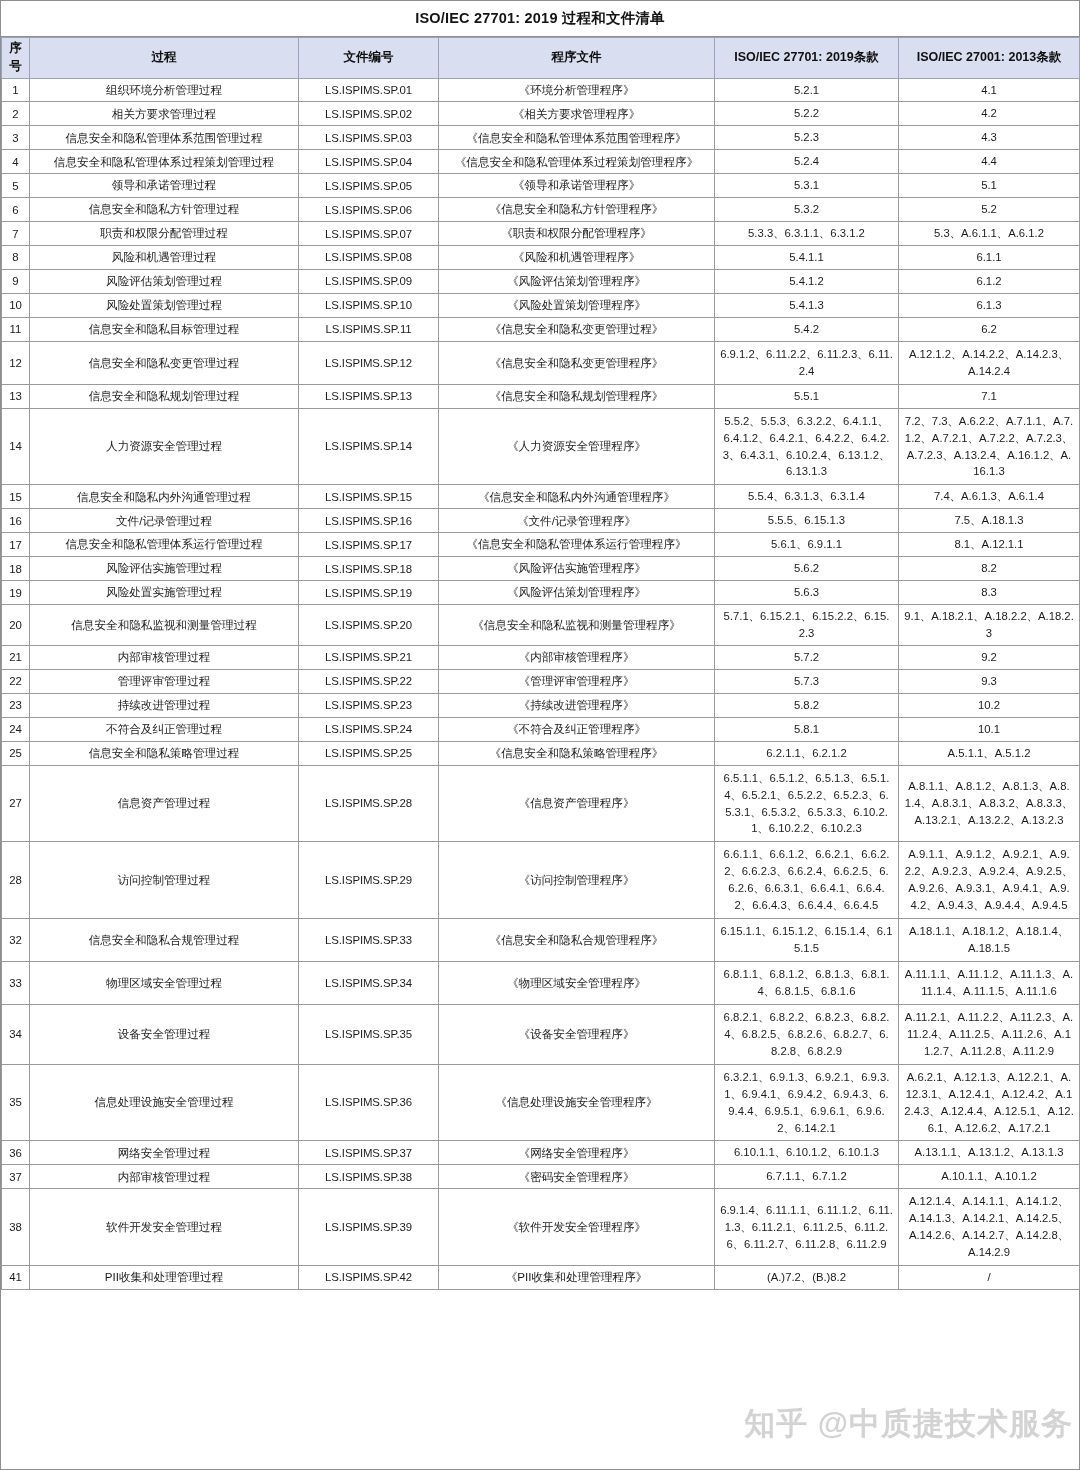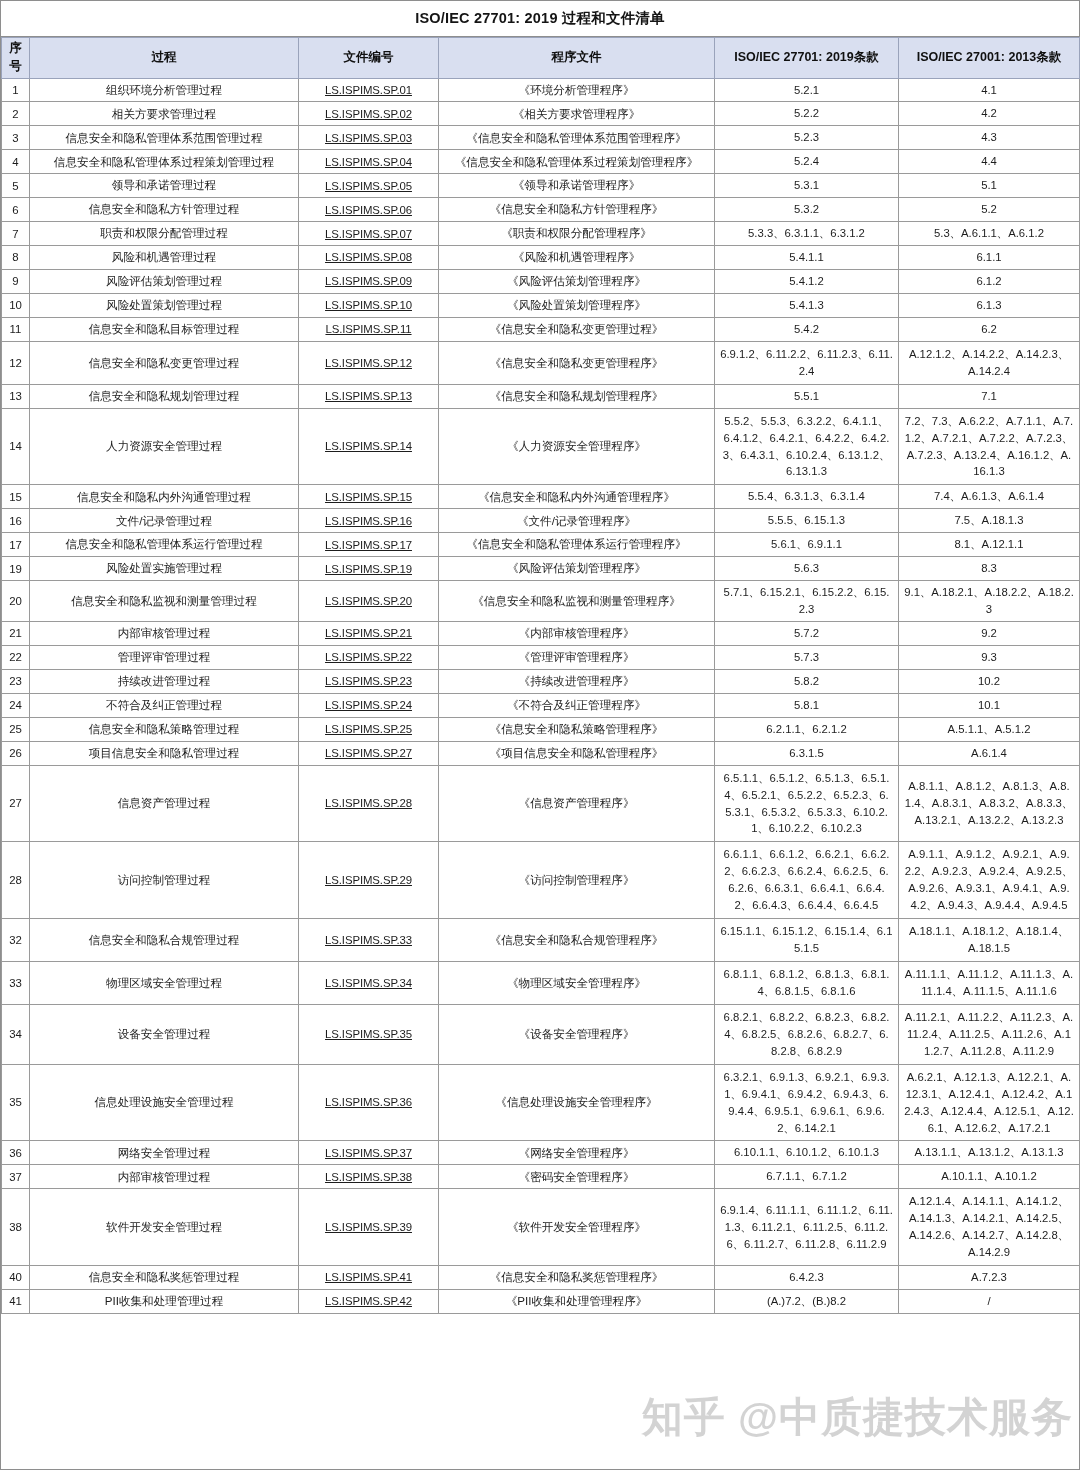--- a/index.html
+++ b/index.html
@@ -75,34 +75,33 @@
   table.doclist tbody td {
     font-size: 11.6px;
     background: #ffffff;
   }
   table.doclist tbody td.seq,
   table.doclist tbody td.code {
     font-size: 11.4px;
   }
   table.doclist tbody td.code {
     letter-spacing: -0.1px;
-    text-decoration: underline;
   }
   table.doclist tbody td.clause {
     font-size: 11.3px;
     line-height: 1.5;
     padding: 3px 5px;
   }
   table.doclist tbody tr.tall td { padding-top: 4px; padding-bottom: 4px; }
 
   .watermark {
     position: absolute;
     right: 6px;
     bottom: 24px;
-    font-size: 41px;
+    font-size: 31px;
     font-weight: 700;
     color: rgba(120,120,120,0.33);
     white-space: nowrap;
     letter-spacing: 1px;
     pointer-events: none;
     user-select: none;
     font-family: "Liberation Sans", "DejaVu Sans", sans-serif;
   }
 </style>
 </head>
@@ -264,20 +263,28 @@
         </tr>
         <tr>
           <td class="seq">17</td>
           <td class="proc">信息安全和隐私管理体系运行管理过程</td>
           <td class="code">LS.ISPIMS.SP.17</td>
           <td class="file">《信息安全和隐私管理体系运行管理程序》</td>
           <td class="clause">5.6.1、6.9.1.1</td>
           <td class="clause">8.1、A.12.1.1</td>
         </tr>
         <tr>
+          <td class="seq">18</td>
+          <td class="proc">风险评估实施管理过程</td>
+          <td class="code">LS.ISPIMS.SP.18</td>
+          <td class="file">《风险评估实施管理程序》</td>
+          <td class="clause">5.6.2</td>
+          <td class="clause">8.2</td>
+        </tr>
+        <tr>
           <td class="seq">19</td>
           <td class="proc">风险处置实施管理过程</td>
           <td class="code">LS.ISPIMS.SP.19</td>
           <td class="file">《风险评估策划管理程序》</td>
           <td class="clause">5.6.3</td>
           <td class="clause">8.3</td>
         </tr>
         <tr>
           <td class="seq">20</td>
           <td class="proc">信息安全和隐私监视和测量管理过程</td>
@@ -319,28 +326,20 @@
           <td class="clause">10.1</td>
         </tr>
         <tr>
           <td class="seq">25</td>
           <td class="proc">信息安全和隐私策略管理过程</td>
           <td class="code">LS.ISPIMS.SP.25</td>
           <td class="file">《信息安全和隐私策略管理程序》</td>
           <td class="clause">6.2.1.1、6.2.1.2</td>
           <td class="clause">A.5.1.1、A.5.1.2</td>
         </tr>
-        <tr>
-          <td class="seq">26</td>
-          <td class="proc">项目信息安全和隐私管理过程</td>
-          <td class="code">LS.ISPIMS.SP.27</td>
-          <td class="file">《项目信息安全和隐私管理程序》</td>
-          <td class="clause">6.3.1.5</td>
-          <td class="clause">A.6.1.4</td>
-        </tr>
         <tr class="tall">
           <td class="seq">27</td>
           <td class="proc">信息资产管理过程</td>
           <td class="code">LS.ISPIMS.SP.28</td>
           <td class="file">《信息资产管理程序》</td>
           <td class="clause">6.5.1.1、6.5.1.2、6.5.1.3、6.5.1.4、6.5.2.1、6.5.2.2、6.5.2.3、6.5.3.1、6.5.3.2、6.5.3.3、6.10.2.1、6.10.2.2、6.10.2.3</td>
           <td class="clause">A.8.1.1、A.8.1.2、A.8.1.3、A.8.1.4、A.8.3.1、A.8.3.2、A.8.3.3、A.13.2.1、A.13.2.2、A.13.2.3</td>
         </tr>
         <tr class="tall">
           <td class="seq">28</td>
@@ -400,28 +399,20 @@
         </tr>
         <tr class="tall">
           <td class="seq">38</td>
           <td class="proc">软件开发安全管理过程</td>
           <td class="code">LS.ISPIMS.SP.39</td>
           <td class="file">《软件开发安全管理程序》</td>
           <td class="clause">6.9.1.4、6.11.1.1、6.11.1.2、6.11.1.3、6.11.2.1、6.11.2.5、6.11.2.6、6.11.2.7、6.11.2.8、6.11.2.9</td>
           <td class="clause">A.12.1.4、A.14.1.1、A.14.1.2、A.14.1.3、A.14.2.1、A.14.2.5、A.14.2.6、A.14.2.7、A.14.2.8、A.14.2.9</td>
         </tr>
         <tr>
-          <td class="seq">40</td>
-          <td class="proc">信息安全和隐私奖惩管理过程</td>
-          <td class="code">LS.ISPIMS.SP.41</td>
-          <td class="file">《信息安全和隐私奖惩管理程序》</td>
-          <td class="clause">6.4.2.3</td>
-          <td class="clause">A.7.2.3</td>
-        </tr>
-        <tr>
           <td class="seq">41</td>
           <td class="proc">PII收集和处理管理过程</td>
           <td class="code">LS.ISPIMS.SP.42</td>
           <td class="file">《PII收集和处理管理程序》</td>
           <td class="clause">(A.)7.2、(B.)8.2</td>
           <td class="clause">/</td>
         </tr>
       </tbody>
   </table>
 

